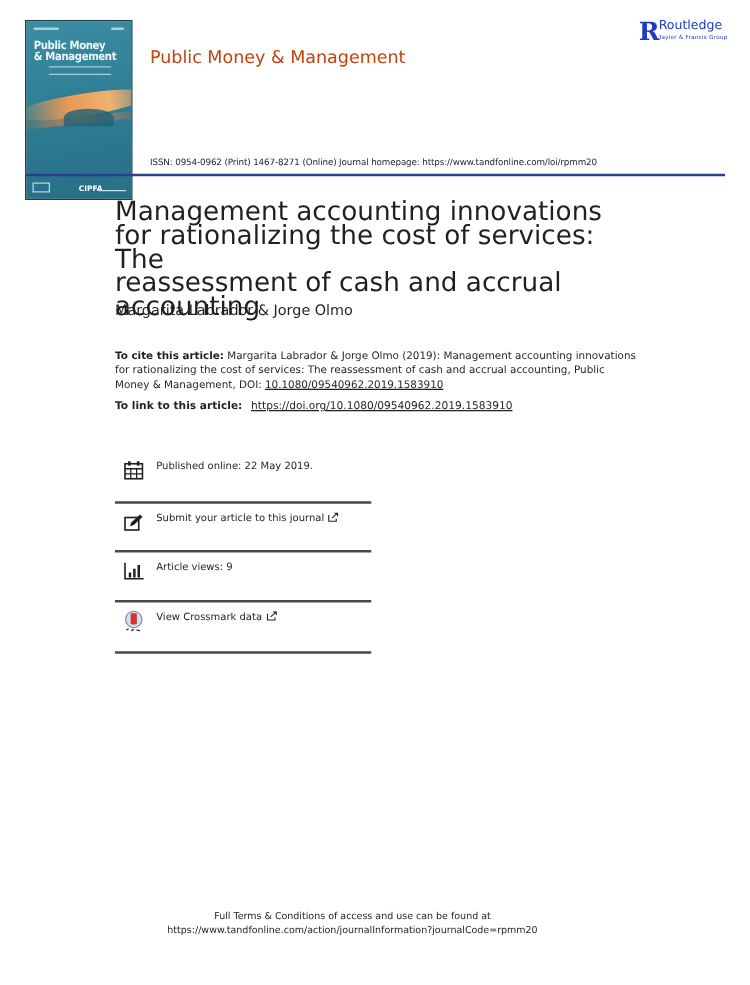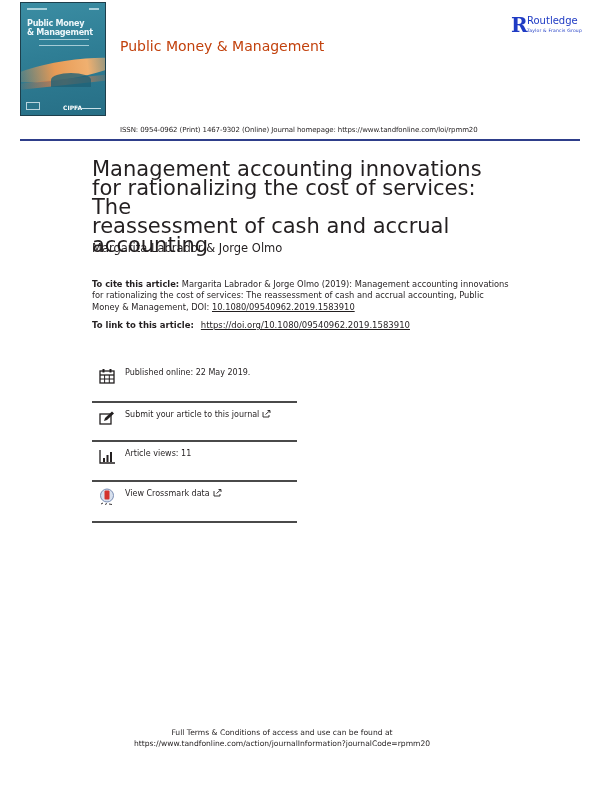--- a/index.html
+++ b/index.html
@@ -3,21 +3,21 @@
 <meta charset="utf-8">
 <style>
   html, body { margin: 0; padding: 0; }
   body {
     width: 600px; height: 788px; background: #ffffff; position: relative; overflow: hidden;
     font-family: "DejaVu Sans", "Liberation Sans", sans-serif; color: #231f20;
   }
   .abs { position: absolute; }
   
   .cover {
-    left: 20px; top: 2px; width: 86px; height: 114px;
+    left: 20px; top: 16px; width: 86px; height: 144px;
     background: linear-gradient(170deg, #3b8da3 0%, #2f7e95 45%, #276f86 100%);
     border: 1px solid #1d3f4c; box-sizing: border-box; overflow: hidden; padding-left: 15px;
   }
   .cover .topline { position:absolute; left:6px; right:6px; top:5px; height:3px; display:flex; justify-content:space-between; }
   .cover .topline span { display:block; height:2px; background:#c6e2ea; opacity:.8; }
   .cover .ctitle { position:absolute; left:6px; top:16px; font-family:"DejaVu Sans Condensed","DejaVu Sans",sans-serif; font-weight:bold; font-size:9px; line-height:9px; color:#eef7fa; letter-spacing:-0.3px; }
   .cover .csub { position:absolute; left:18px; top:36px; width:50px; height:5px; border-top:1px solid #d6ecf2; border-bottom:1px solid #d6ecf2; opacity:.7; }
   .cover .swoosh1 { position:absolute; left:-10px; top:58px; width:110px; height:18px; background: linear-gradient(90deg, rgba(231,140,70,0) 0%, #e79a55 40%, #f0b070 70%, rgba(240,176,112,0.2) 100%); transform: rotate(-9deg); border-radius: 50%; }
   .cover .swoosh2 { position:absolute; left:30px; top:70px; width:40px; height:14px; background:#1f6277; border-radius: 50% 50% 0 0; opacity:.8; }
   .cover .swoosh3 { position:absolute; left:-6px; top:76px; width:100px; height:6px; background: linear-gradient(90deg, rgba(220,110,60,0) 0%, #d97c48 50%, rgba(220,110,60,0) 100%); transform: rotate(-6deg); }
@@ -73,21 +73,21 @@
 
 <div class="abs journal-title">Public Money &amp; Management</div>
 
 <div class="abs routledge">
   <span class="r-mark">R</span>
   <span class="r-name">Routledge</span>
   <span class="r-tag">Taylor &amp; Francis Group</span>
 </div>
 
 <div class="abs issn">
-  <span>ISSN: 0954-0962 (Print) 1467-9302 (Online) Journal homepage: </span><a>https://www.tandfonline.com/loi/rpmm20</a>
+  <span>ISSN: 0954-0962 (Print) 1467-8271 (Online) Journal homepage: </span><a>https://www.tandfonline.com/loi/rpmm20</a>
 </div>
 
 <div class="abs rule"></div>
 
 <div class="abs article-title">
   <div>Management accounting innovations</div>
   <div>for rationalizing the cost of services: The</div>
   <div>reassessment of cash and accrual accounting</div>
 </div>
 
@@ -136,21 +136,21 @@
 
 <div class="abs info-row" style="top:449px">
   <span class="ico">
     <svg width="16" height="14" viewBox="0 0 16 14">
         <path d="M1 0 V13 H16" fill="none" stroke="#231f20" stroke-width="1.3"></path>
         <rect x="4" y="8" width="2" height="4" fill="#231f20"></rect>
         <rect x="7.5" y="5" width="2" height="7" fill="#231f20"></rect>
         <rect x="11" y="2" width="2" height="10" fill="#231f20"></rect>
       </svg>
   </span>
-  <span>Article views: 11</span>
+  <span>Article views: 9</span>
 </div>
 <div class="abs info-rule" style="top:480px"></div>
 
 <div class="abs info-row" style="top:489px">
   <span class="ico">
     <svg width="16" height="18" viewBox="0 0 16 18">
         <circle cx="8" cy="7.5" r="6.5" fill="#d8e1ee" stroke="#7b8fb5" stroke-width="1"></circle>
         <rect x="5.5" y="2.5" width="5" height="9" rx="1" fill="#d4332e"></rect>
         <path d="M2 16 L4 15 M6 16.5 L8 15.5 M10 16 L13 16.5" stroke="#231f20" stroke-width="0.9"></path>
       </svg>

